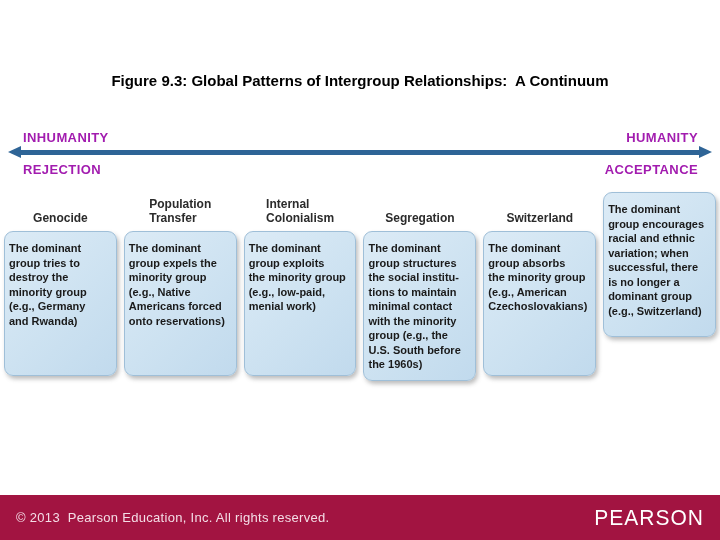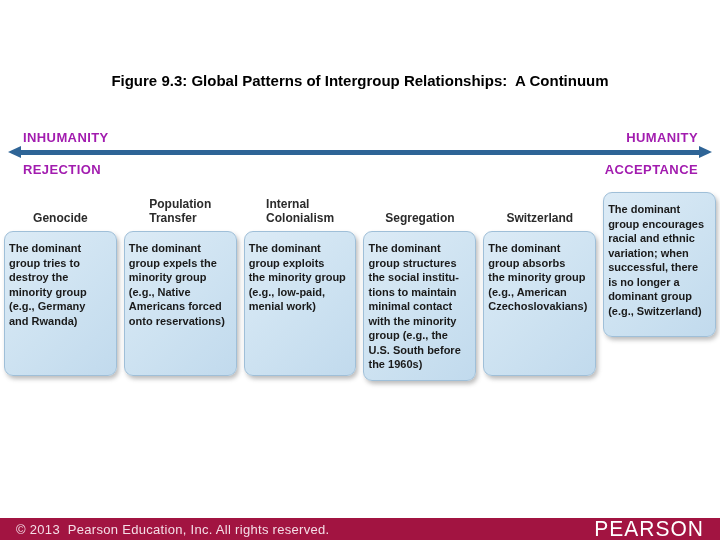--- a/index.html
+++ b/index.html
@@ -96,21 +96,21 @@
     font-weight: bold;
     color: #1a1a1a;
     line-height: 1.32;
     white-space: pre-line;
   }
 
   
   .footer-bar {
     position: absolute;
     left: 0; right: 0; bottom: 0;
-    height: 22px;
+    height: 45px;
     background: #a21441;
     display: flex;
     align-items: center;
     justify-content: space-between;
     padding: 0 16px;
     box-sizing: border-box;
     text-align: center;
   }
   .footer-copyright {
     color: #f4dde6;

